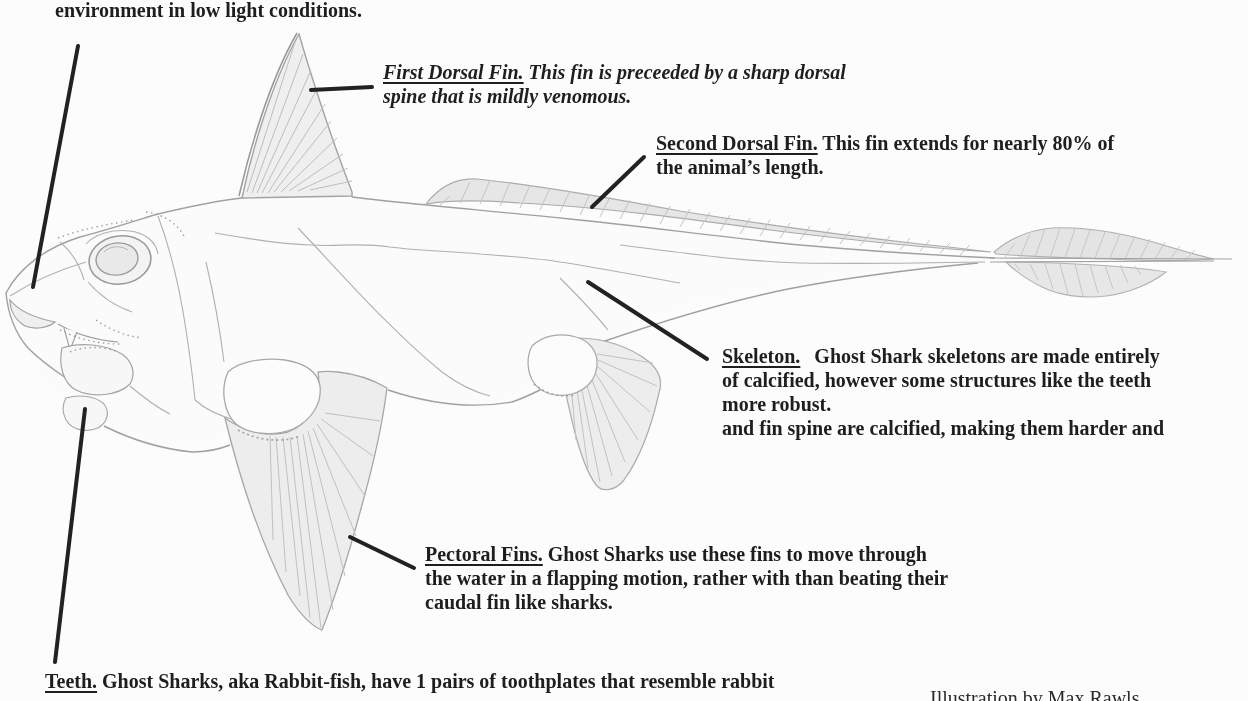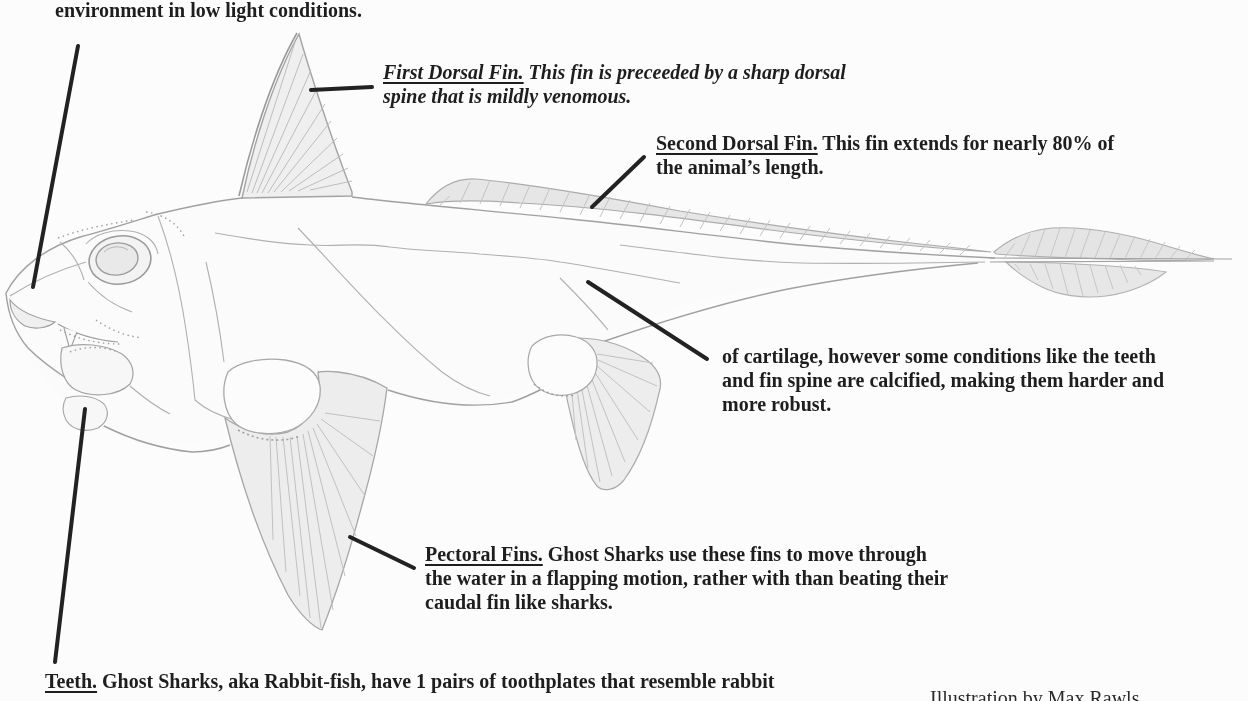--- a/index.html
+++ b/index.html
@@ -159,23 +159,24 @@
     <div class="line"><span class="term">First Dorsal Fin.</span> <span>This fin is preceeded by a sharp dorsal</span></div>
     <div class="line">spine that is mildly venomous.</div>
   </div>
 
   <div class="ann" style="left:656px;top:131px;width:560px;">
     <div class="line"><span class="term">Second Dorsal Fin.</span> <span>This fin extends for nearly 80% of</span></div>
     <div class="line">the animal’s length.</div>
   </div>
 
   <div class="ann" style="left:722px;top:344px;width:520px;">
-    <div class="line">of cartilage, however some conditions like the teeth</div>
+    <div class="line"><span class="term wide">Skeleton.</span> <span>Ghost Shark skeletons are made entirely</span></div>
+    <div class="line">of calcified, however some structures like the teeth</div>
+    <div class="line">more robust.</div>
     <div class="line">and fin spine are calcified, making them harder and</div>
-    <div class="line">more robust.</div>
   </div>
 
   <div class="ann" style="left:425px;top:542px;width:620px;">
     <div class="line"><span class="term">Pectoral Fins.</span> <span>Ghost Sharks use these fins to move through</span></div>
     <div class="line">the water in a flapping motion, rather with than beating their</div>
     <div class="line">caudal fin like sharks.</div>
   </div>
 
   <div class="ann" style="left:45px;top:669px;width:780px;">
     <div class="line"><span class="term">Teeth.</span> <span>Ghost Sharks, aka Rabbit-fish, have 1 pairs of toothplates that resemble rabbit</span></div>

